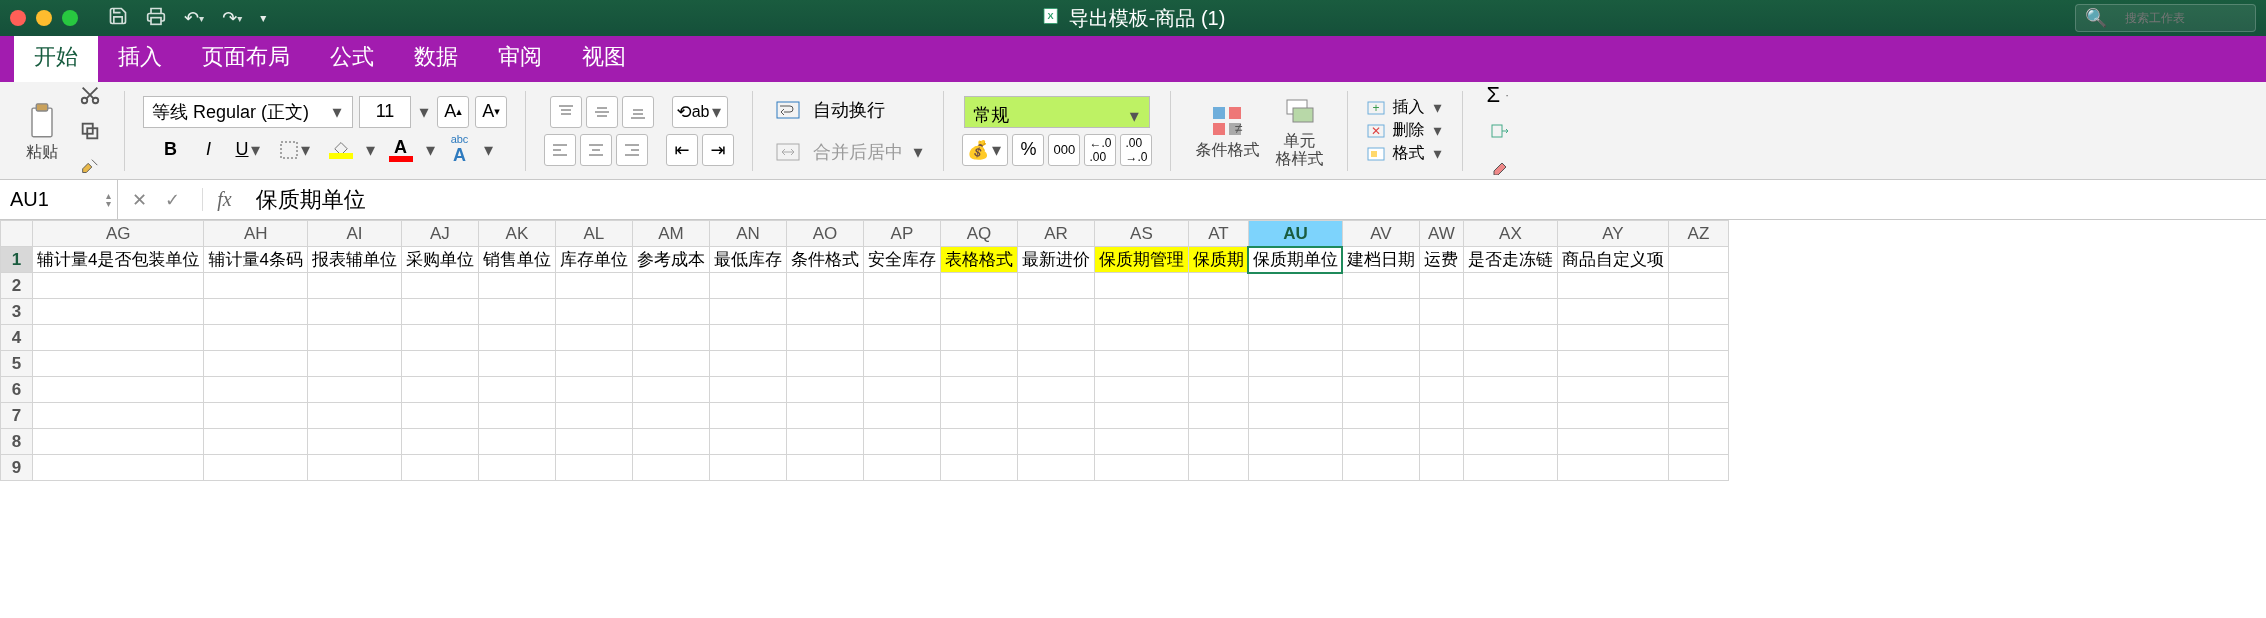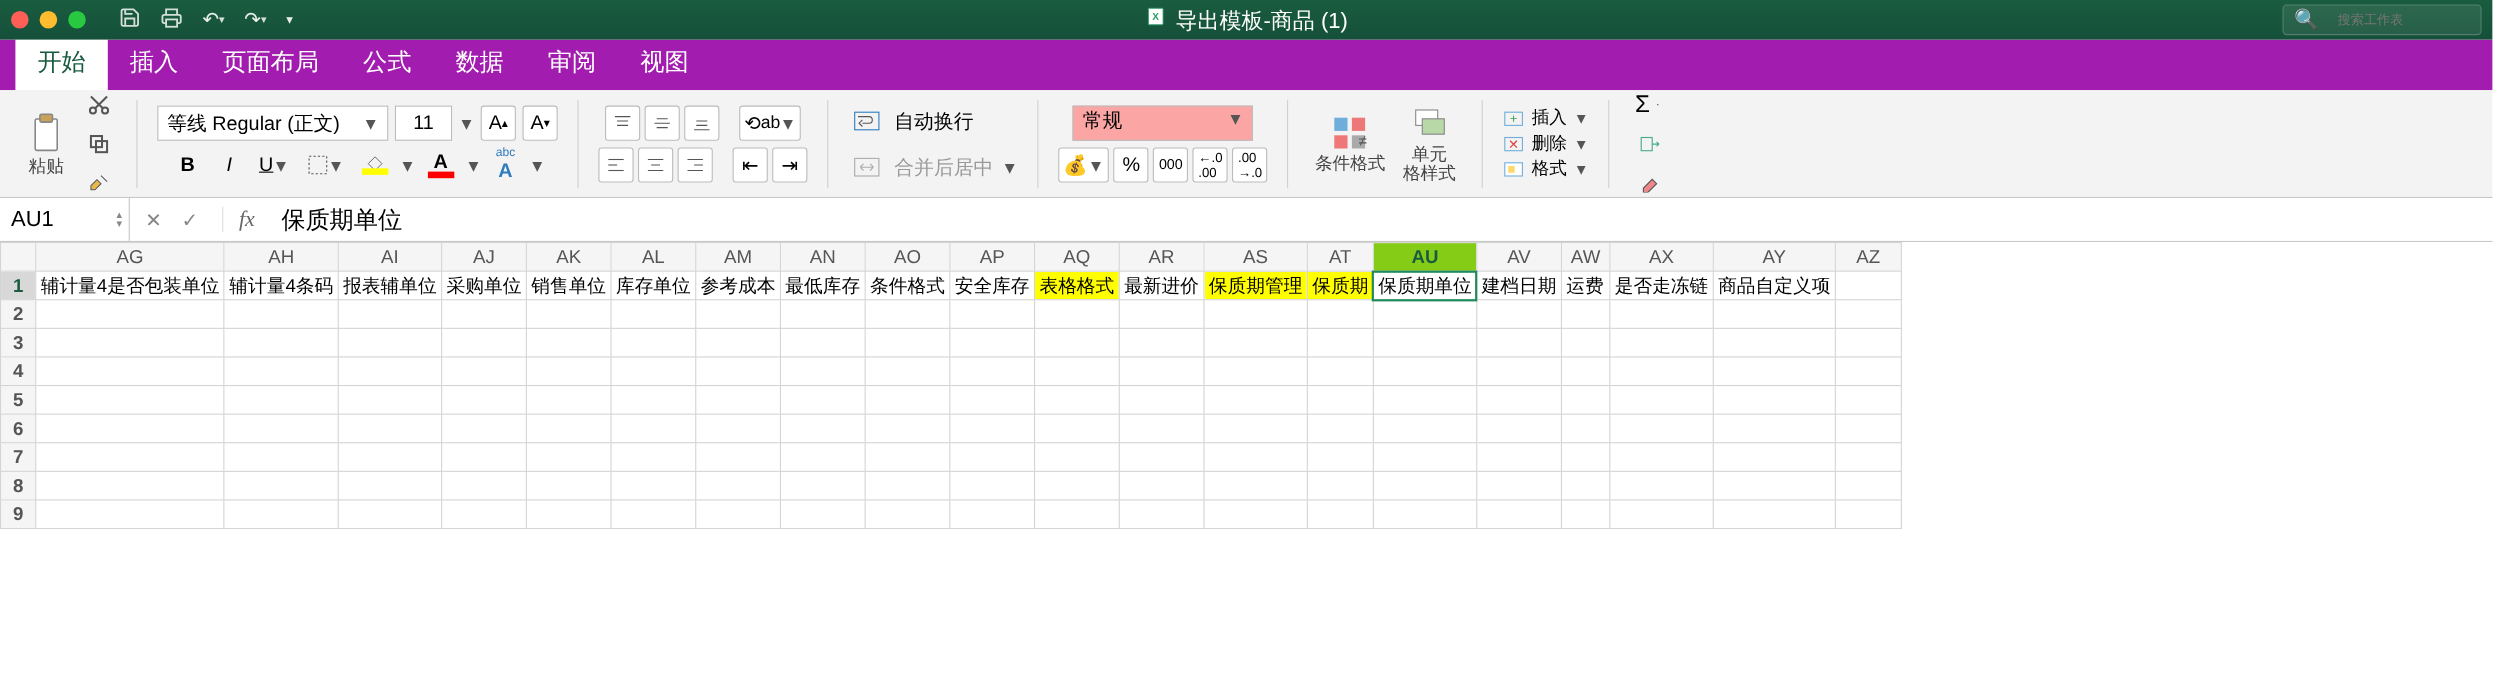--- a/index.html
+++ b/index.html
@@ -24,39 +24,39 @@
   .group.row { flex-direction:row; gap:4px; }
   .vsep { width:1px; height:80px; background:#d0d0d0; margin:0 6px; }
   .rbtn { display:flex; align-items:center; justify-content:center; min-width:32px; height:32px; border:1px solid transparent; border-radius:3px; cursor:pointer; font-size:18px; padding:0 4px; }
   .rbtn.boxed{ border:1px solid #bcbcbc; background:#fff; }
   .stack2 { display:flex; flex-direction:column; gap:4px; }
   .bigbtn { display:flex; flex-direction:column; align-items:center; gap:2px; font-size:16px; cursor:pointer; padding:2px 6px;}
   .bigbtn .lbl{ font-size:16px; color:#444; line-height:1.1; text-align:center;}
   .fontname { width:210px; height:32px; border:1px solid #bcbcbc; background:#fff; display:flex; align-items:center; padding:0 8px; font-size:18px; }
   .fontsize { width:52px; height:32px; border:1px solid #bcbcbc; background:#fff; display:flex; align-items:center; justify-content:center; font-size:18px;}
   .dd { width:14px; text-align:center; color:#555;}
-  .numfmt { width:164px; height:32px; border:1px solid #bcbcbc; background:#fca5a5; display:flex; align-items:flex-start; padding:0 8px;}
+  .numfmt { width:186px; height:32px; border:1px solid #bcbcbc; background:#bef264; display:flex; align-items:flex-end; padding:0 8px;}
   .cellops { display:flex; flex-direction:column; gap:2px; font-size:16px; }
   .cellops .line{display:flex; align-items:center; gap:6px; cursor:pointer;}
   .grey{color:#9a9a9a;}
   .hl-yellow{ background:#ffff00; height:6px; width:24px; display:block; margin-top:-2px;}
   .hl-red{ background:#ff0000; height:6px; width:24px; display:block; margin-top:-2px;}
 
   .fbar { height:40px; border-bottom:1px solid #c8c8c8; display:flex; align-items:center; background:#fff; }
   .namebox { width:118px; height:100%; border-right:1px solid #c8c8c8; display:flex; align-items:center; padding:0 10px; font-size:20px; position:relative;}
   .name-stepper { position:absolute; right:6px; display:flex; flex-direction:column; line-height:8px; color:#888; font-size:10px;}
   .fx-controls{ display:flex; align-items:center; gap:18px; padding:0 14px; color:#888;}
   .fx-label{ font-style:italic; font-family:"Times New Roman",serif; font-size:20px; color:#666; border-left:1px solid #dcdcdc; padding-left:14px; margin-left:4px;}
   .fx-input{ flex:1; border:none; outline:none; font-size:22px; padding:0 10px;}
 
   .sheet { position:relative; overflow:hidden; }
   .grid { border-collapse:collapse; table-layout:fixed; }
   .grid th, .grid td { border:1px solid #d4d4d4; height:26px; font-size:17px; padding:0 4px; overflow:hidden; white-space:nowrap; }
   .grid thead th { background:#f5f5f5; color:#555; font-weight:400; text-align:center; height:26px; }
-  .grid thead th.active { background:#84cc16; color:#1a5c3f; font-weight:600; }
+  .grid thead th.active { background:#7dd3fc; color:#1a5c3f; font-weight:600; }
   .rowhead { background:#f5f5f5; text-align:center; color:#555; width:32px; min-width:32px; }
   .rowhead.active{ background:#d8d8d8; color:#1a5c3f; font-weight:600;}
   .corner { background:#f5f5f5; width:32px; }
   .cell-hl { background:#ffff00; }
   .cell-active { outline:2px solid #1f8a5b; outline-offset:-1px; background:#fff; }
   .row1 td { color:#000; }
 </style>
 </head>
 <body>
 

